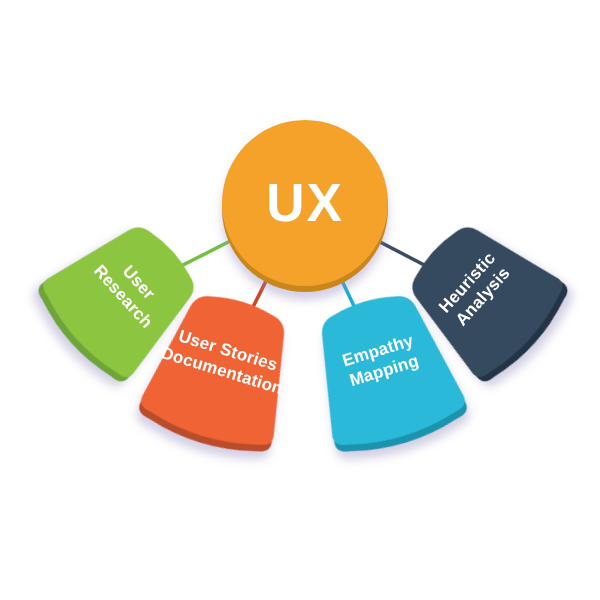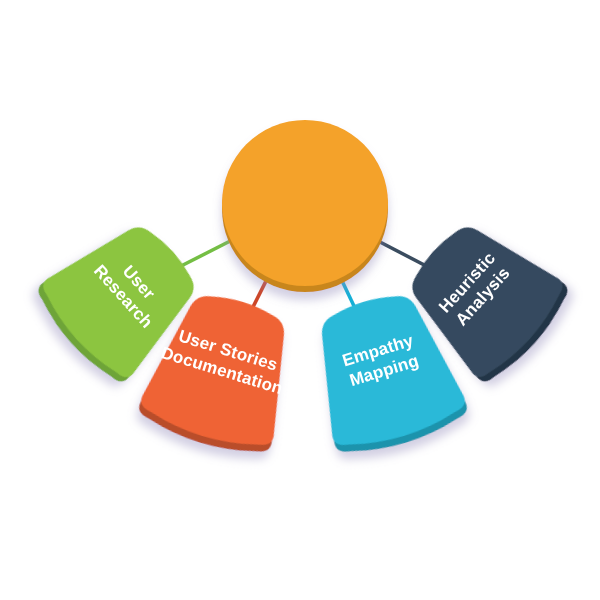--- a/index.html
+++ b/index.html
@@ -73,20 +73,21 @@
       <use href="#petalShape" transform="translate(0,7)" fill="#243646"></use>
       <use href="#petalShape" fill="#344A5E"></use>
     </g>
 
     <g filter="url(#soft)">
       <circle cx="305" cy="209" r="83" fill="#C8861E"></circle>
       <circle cx="305" cy="203" r="83" fill="#F4A229"></circle>
     </g>
   </svg>
 
+  <div class="center-label" style="left:305px;top:202px;">UX</div>
 
   <div class="label" style="left:126px;top:294px;--r:48deg;">User
 Research</div>
 
   <div class="label" style="left:223px;top:367px;--r:17deg;">User Stories
 Documentation</div>
 
   <div class="label" style="left:383px;top:367px;--r:-17deg;">Empathy
 Mapping</div>
 

